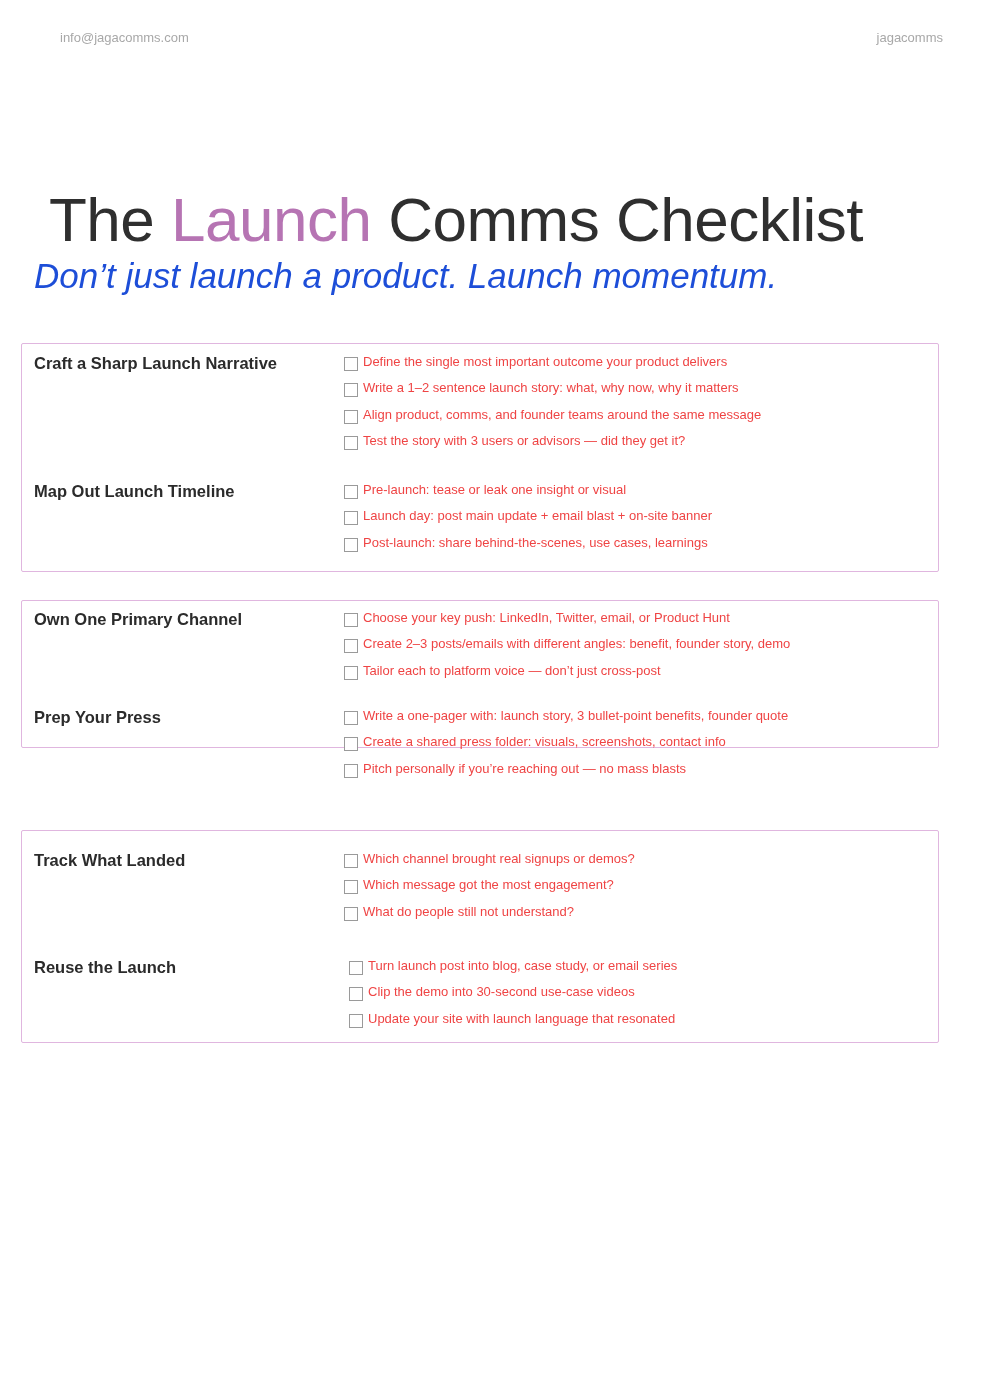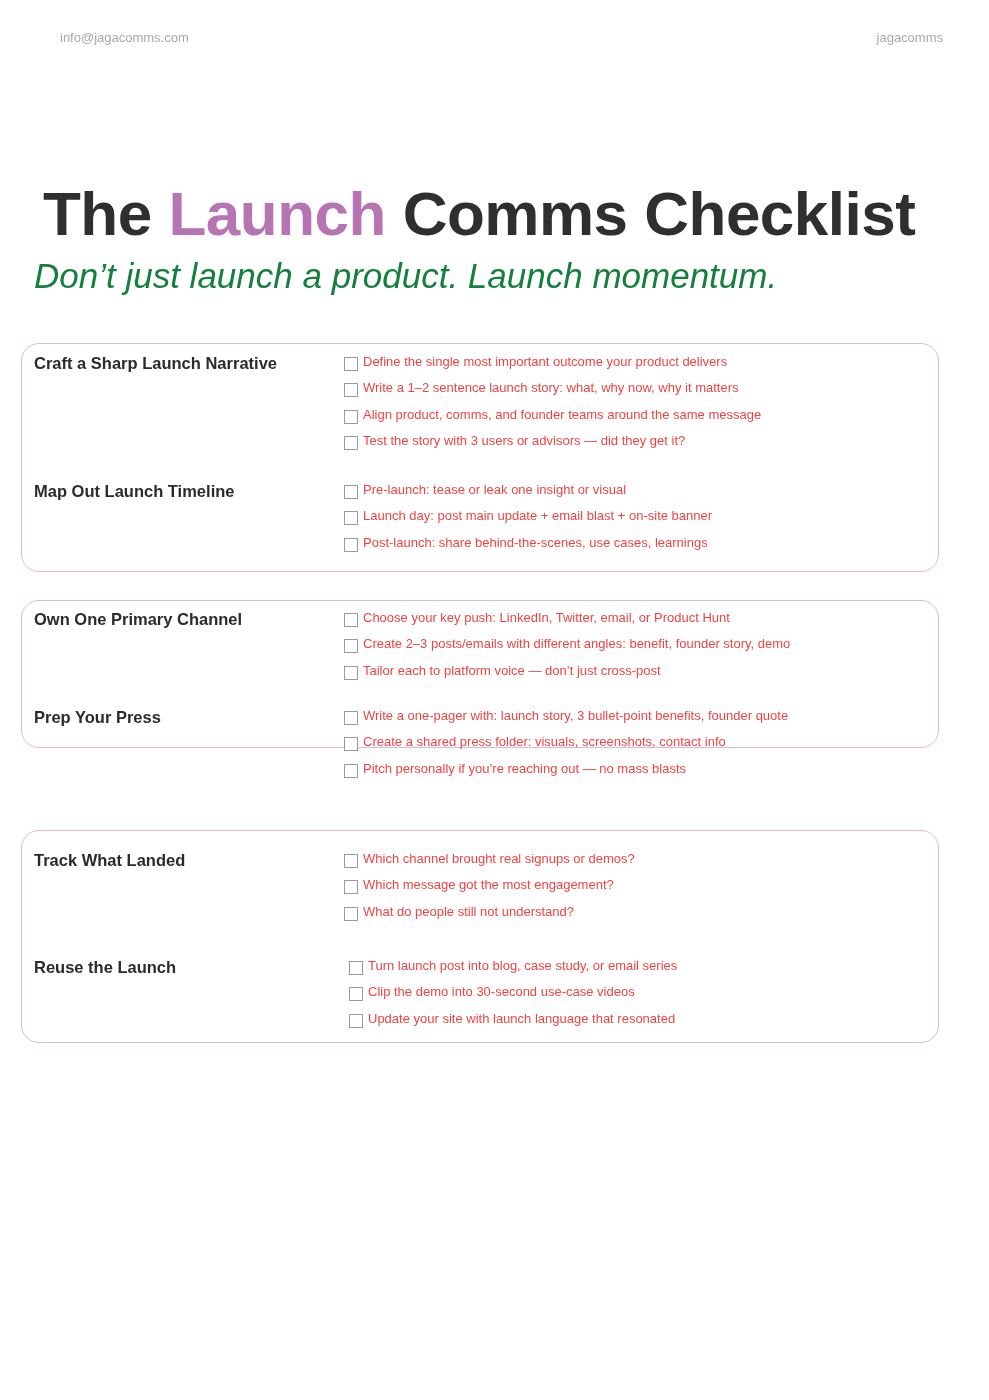--- a/index.html
+++ b/index.html
@@ -4,33 +4,33 @@
   <style>
     html, body { margin: 0; padding: 0; background: #ffffff; }
     body {
       width: 989px; height: 1400px; position: relative; overflow: hidden;
       font-family: "Liberation Sans", sans-serif; color: #2b2b2b;
     }
     .hdr { position: absolute; top: 30px; font-size: 13px; color: #a8a8a8; }
     .hdr.left { left: 34px; margin-left: 26px; }
     .hdr.right { right: 46px; }
     .title {
-      position: absolute; left: 33px; top: 168px; margin: 10px;
-      font-size: 62px; font-weight: bold; letter-spacing: -0.5px; color: #2f2f2f;
+      position: absolute; left: 33px; top: 168px; margin: 16px;
+      font-size: 62px; font-weight: normal; letter-spacing: -0.5px; color: #2f2f2f;
       white-space: nowrap;
     }
     .title .accent { color: #b674b3; }
     .subtitle {
       position: absolute; left: 34px; top: 256px; margin: 0;
-      font-size: 35px; font-style: italic; color: #15803d; font-weight: normal;
+      font-size: 35px; font-style: italic; color: #1d4ed8; font-weight: normal;
       white-space: nowrap;
     }
     .card {
       position: absolute; left: 21px; width: 918px;
-      border: 1.5px solid #e0b6df; border-radius: 18px; box-sizing: border-box;
+      border: 1.5px solid #e0b6df; border-radius: 2px; box-sizing: border-box;
     }
     .section { position: absolute; left: 0; width: 100%; }
     .sec-title {
       position: absolute; left: 12px; font-size: 16.5px; font-weight: bold; color: #2b2b2b;
       white-space: nowrap;
     }
     .items { position: absolute; left: 322px; }
     .items.shift { left: 327px; }
     .item {
       height: 26.3px; display: flex; align-items: flex-start;

